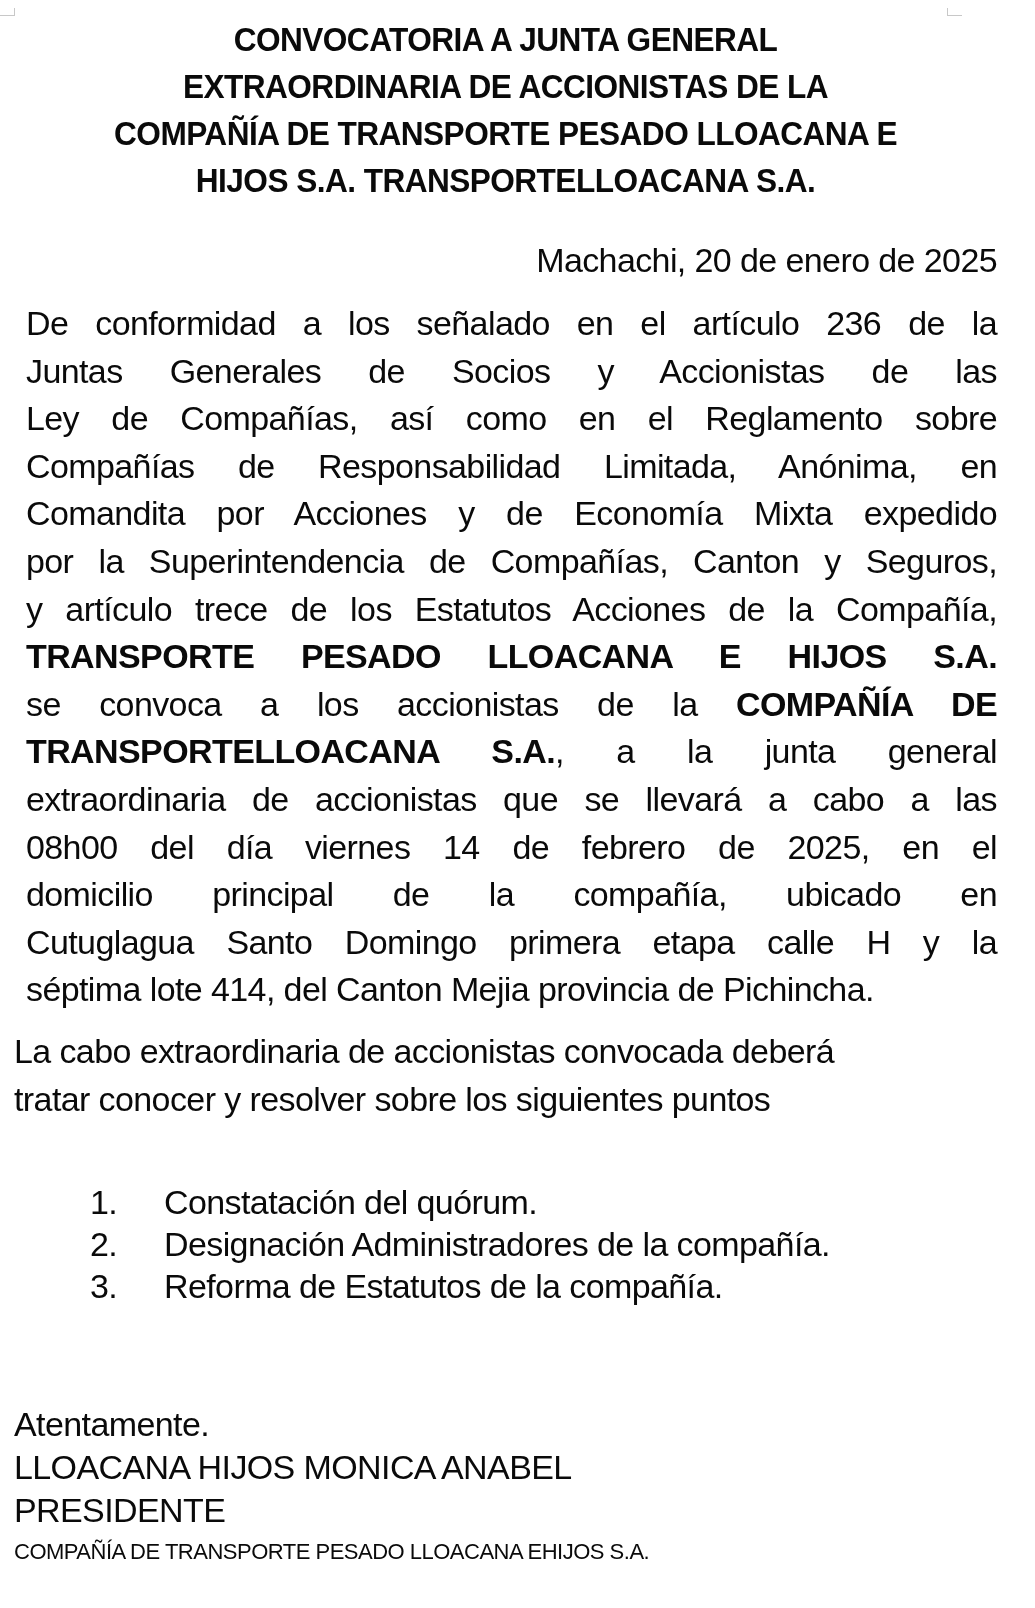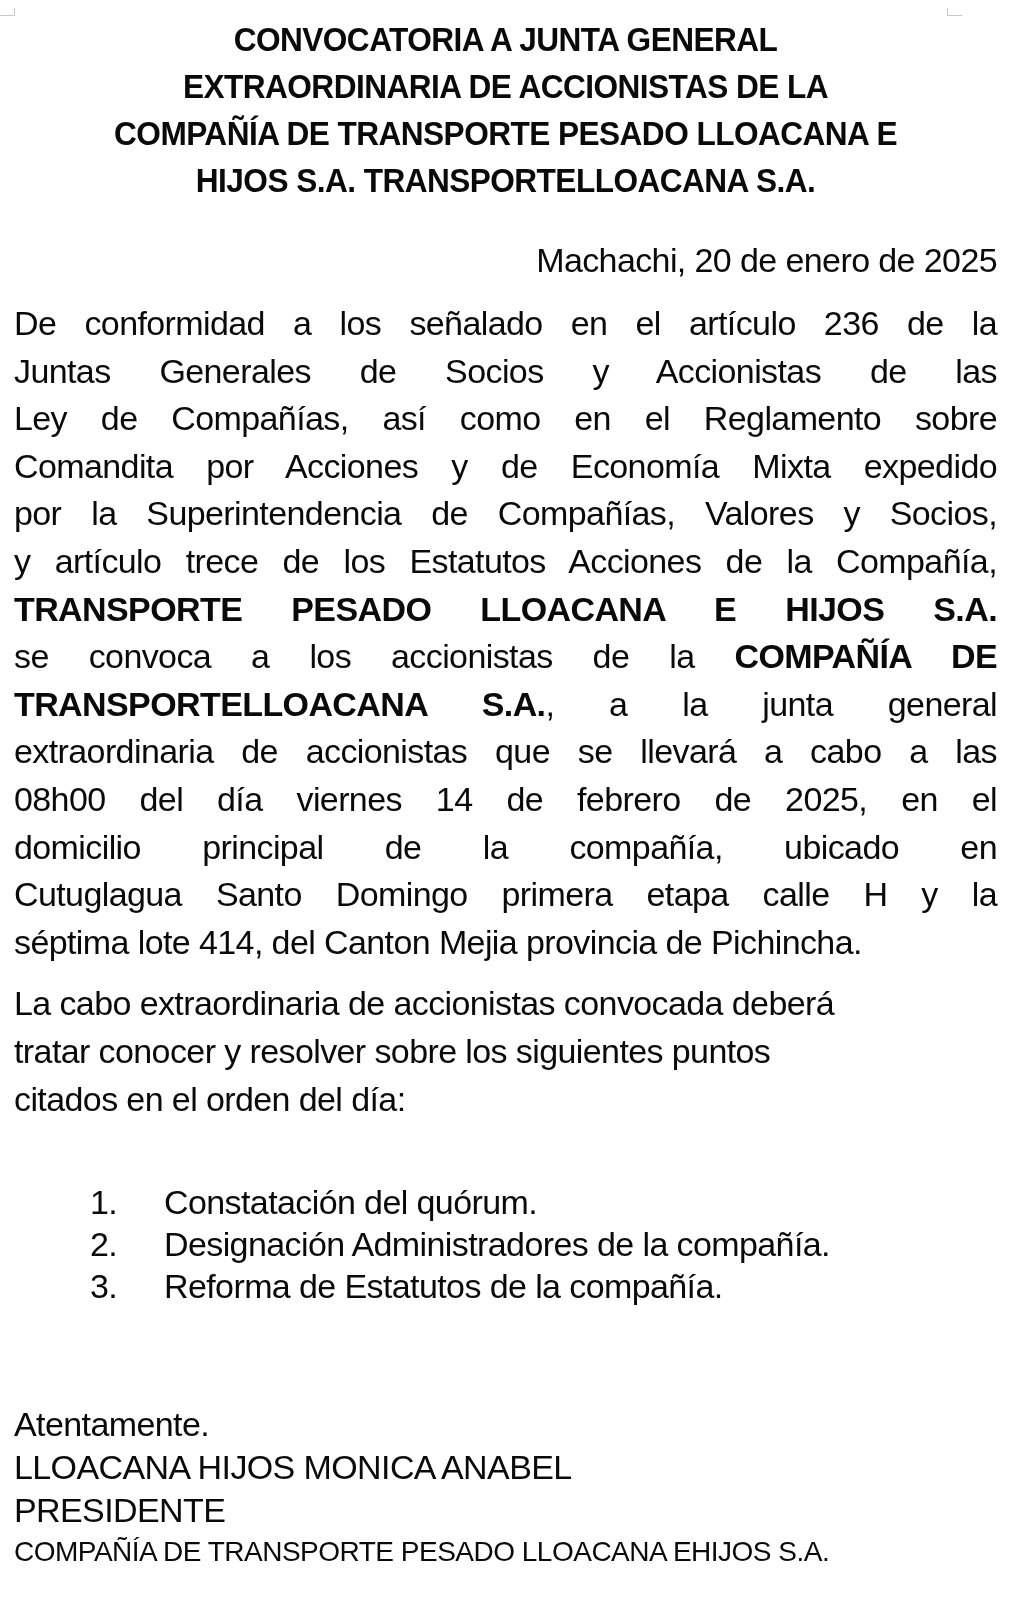--- a/index.html
+++ b/index.html
@@ -82,21 +82,21 @@
       margin: 0;
     }
     .paragraph .jl {
       display: block;
       text-align: justify;
       text-align-last: justify;
     }
     .paragraph .jl.last {
       text-align-last: left;
     }
-    .p1 { margin-top: 16px; }
+    .p1 { margin-top: 16px; margin-left: 12px; }
     .p2 { margin-top: 14px; }
     .p2 .jl { text-align-last: left; }
 
     .bold { font-weight: bold; }
 
     .agenda {
       list-style: none;
       margin: 58px 0 0 0;
       padding: 0;
       font-size: 34px;
@@ -113,21 +113,21 @@
     }
 
     .signature {
       margin-top: 96px;
       font-size: 34px;
       line-height: 43px;
       letter-spacing: -0.6px;
     }
     .signature .sig-line { display: block; }
     .signature .company {
-      font-size: 28px;
+      font-size: 22px;
       line-height: 40px;
       letter-spacing: -0.5px;
     }
   </style>
 </head>
 <body>
 
 <div class="page">
   <div class="crop-mark left"></div>
   <div class="crop-mark right"></div>
@@ -140,37 +140,37 @@
       <span class="line">COMPAÑÍA DE TRANSPORTE PESADO LLOACANA E</span>
       <span class="line">HIJOS S.A. TRANSPORTELLOACANA S.A.</span>
     </h1>
 
     <div class="date">Machachi, 20 de enero de 2025</div>
 
     <p class="paragraph p1">
       <span class="jl">De conformidad a los señalado en el artículo 236 de la</span>
       <span class="jl">Juntas Generales de Socios y Accionistas de las</span>
       <span class="jl">Ley de Compañías, así como en el Reglamento sobre</span>
+      <span class="jl">Compañías de Responsabilidad Limitada, Anónima, en</span>
       <span class="jl">Comandita por Acciones y de Economía Mixta expedido</span>
-      <span class="jl">por la Superintendencia de Compañías, Valores y Socios,</span>
+      <span class="jl">por la Superintendencia de Compañías, Canton y Seguros,</span>
       <span class="jl">y artículo trece de los Estatutos Acciones de la Compañía,</span>
       <span class="jl bold">TRANSPORTE PESADO LLOACANA E HIJOS S.A.</span>
       <span class="jl"><span>se convoca a los accionistas de la </span><span class="bold">COMPAÑÍA DE</span></span>
       <span class="jl"><span class="bold">TRANSPORTELLOACANA S.A.</span><span>, a la junta general</span></span>
       <span class="jl">extraordinaria de accionistas que se llevará a cabo a las</span>
       <span class="jl">08h00 del día viernes 14 de febrero de 2025, en el</span>
       <span class="jl">domicilio principal de la compañía, ubicado en</span>
       <span class="jl">Cutuglagua Santo Domingo primera etapa calle H y la</span>
       <span class="jl last">séptima lote 414, del Canton Mejia provincia de Pichincha.</span>
     </p>
 
     <p class="paragraph p2">
       <span class="jl">La cabo extraordinaria de accionistas convocada deberá</span>
       <span class="jl">tratar conocer y resolver sobre los siguientes puntos</span>
-      <span class="jl last">citados en el orden del día:</span>
     </p>
 
     <ol class="agenda">
       <li>
         <span class="num">1.</span>
         <span>Constatación del quórum.</span>
       </li>
       <li>
         <span class="num">2.</span>
         <span>Designación Administradores de la compañía.</span>

